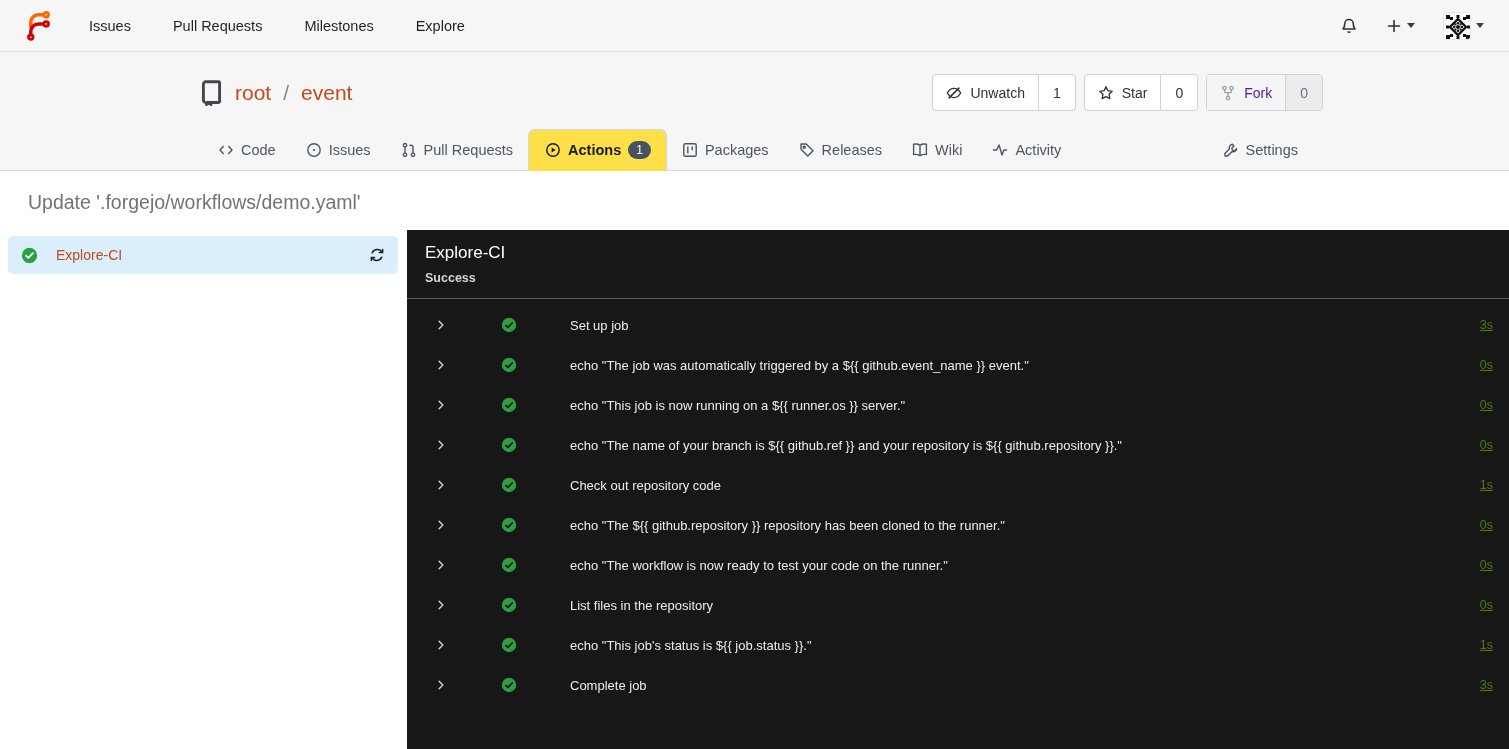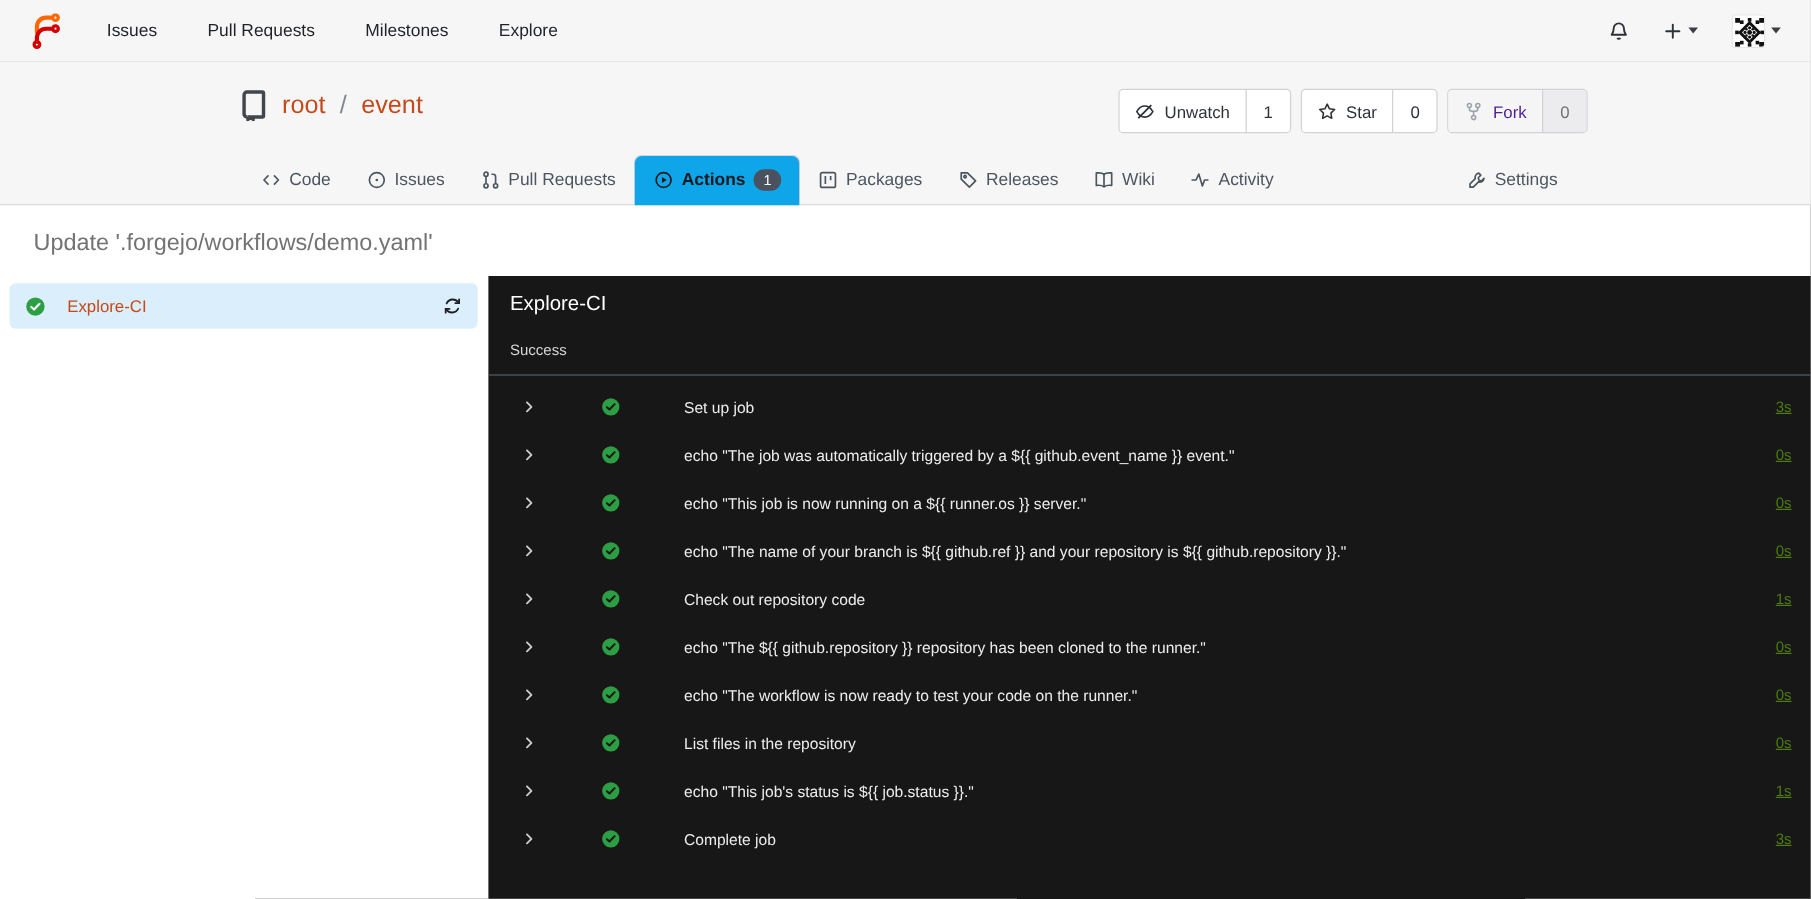--- a/index.html
+++ b/index.html
@@ -13,56 +13,56 @@
   .nav-links { display:flex; align-items:center; margin-left:32px; gap:42px; }
   .nav-link { font-size:14.5px; color:#1f2328; text-decoration:none; cursor:pointer; }
   .nav-right { margin-left:auto; display:flex; align-items:center; gap:28px; }
   .nav-iconbtn { display:flex; align-items:center; gap:5px; color:#2c3238; cursor:pointer; }
   .caret { width:0; height:0; border-left:4.5px solid transparent; border-right:4.5px solid transparent;
            border-top:5px solid #3a3f45; display:inline-block; }
   .avatar { width:28px; height:28px; border-radius:3px; background:#fff; border:1px solid #e6e6e6; overflow:hidden; }
 
   
   .repo-header { background:#f6f6f7; border-bottom:1px solid #d9dbde; }
-  .repo-title-row { display:flex; align-items:flex-start; padding:22px 186px 16px 198px; }
+  .repo-title-row { display:flex; align-items:center; padding:22px 186px 16px 198px; }
   .repo-name { display:flex; align-items:center; gap:10px; font-size:21px; }
   .repo-icon { color:#41464c; }
   .repo-link { color:#c5491a; text-decoration:none; cursor:pointer; }
   .repo-sep { color:#82878d; margin:0 2px; }
   .repo-actions { margin-left:auto; display:flex; gap:8px; }
   .btn-group { display:flex; border:1px solid #d0d2d6; border-radius:4px; overflow:hidden;
                background:#fff; height:37px; font-size:14px; color:#2c3238; cursor:pointer; }
   .btn-main { display:flex; align-items:center; gap:8px; padding:0 13px; }
   .btn-count { display:flex; align-items:center; padding:0 14px; border-left:1px solid #d0d2d6; }
   .btn-group.disabled { cursor:default; }
   .btn-group.disabled .btn-main { color:#4c1d95; background:#f5f5f6; }
   .btn-group.disabled .btn-count { background:#ececee; color:#6e747b; }
 
   .tabs-row { display:flex; align-items:flex-end; padding:0 196px 0 203px; height:43px; position:relative; }
   .tab { display:flex; align-items:center; gap:7px; padding:11px 15px 12px; font-size:14.5px;
          color:#4c5660; cursor:pointer; white-space:nowrap; }
   .tab svg { flex:none; }
-  .tab.active { background:#0ea5e9; border:1px solid #d4d6d9; border-bottom:none;
+  .tab.active { background:#fde047; border:1px solid #d4d6d9; border-bottom:none;
                 border-radius:7px 7px 0 0; margin-bottom:-1px; color:#16191d; font-weight:bold;padding-left:16px; }
   .tab-badge { background:#49525e; color:#fff; border-radius:10px; padding:2px 8px; font-size:12px; font-weight:normal; }
   .tab-settings { margin-left:auto; }
 
   
   .page-title { font-size:19.5px; font-weight:normal; color:#737373; padding:20px 28px 16px; }
   .run-layout { display:flex; height:527px; }
   .run-sidebar { width:407px; flex:none; }
   .job-item { margin:6px 9px 0 8px; height:38px; border-radius:5px; background:#dbeefb;
               display:flex; align-items:center; gap:9px; padding:0 13px; cursor:pointer; }
   .job-label { font-size:14px; color:#c5491a; }
   .job-refresh { margin-left:auto; color:#1c2024; display:flex; cursor:pointer; }
 
   .run-panel { flex:1; background:#171717; color:#ececec; display:flex; flex-direction:column; }
   .panel-header { padding:13px 18px 13px; border-bottom:1px solid #575e6a; }
   .panel-title { font-size:17px; color:#ffffff; font-weight:500; }
-  .panel-status { font-size:12.5px; color:#d6d6d6; margin-top:22px; }
+  .panel-status { font-size:12.5px; color:#d6d6d6; margin-top:8px;font-weight:bold; }
   .steps { padding-top:6px; }
   .step-row { height:40px; display:flex; align-items:center; padding:0 16px 0 28px; cursor:pointer;gap:44px; }
   .step-chevron { color:#cfcfcf; display:flex; margin-right:10px; }
   .step-check { display:flex; margin-right:9px; }
   .step-name { font-size:13px; color:#ededed; }
   .step-duration { margin-left:auto; font-size:12.5px; color:#4d7c0f;text-decoration:underline; }
 
   .check-circle { fill:#2c9f45; }
   .check-mark-light { stroke:#ffffff; }
   .check-mark-dark { stroke:#171717; }

